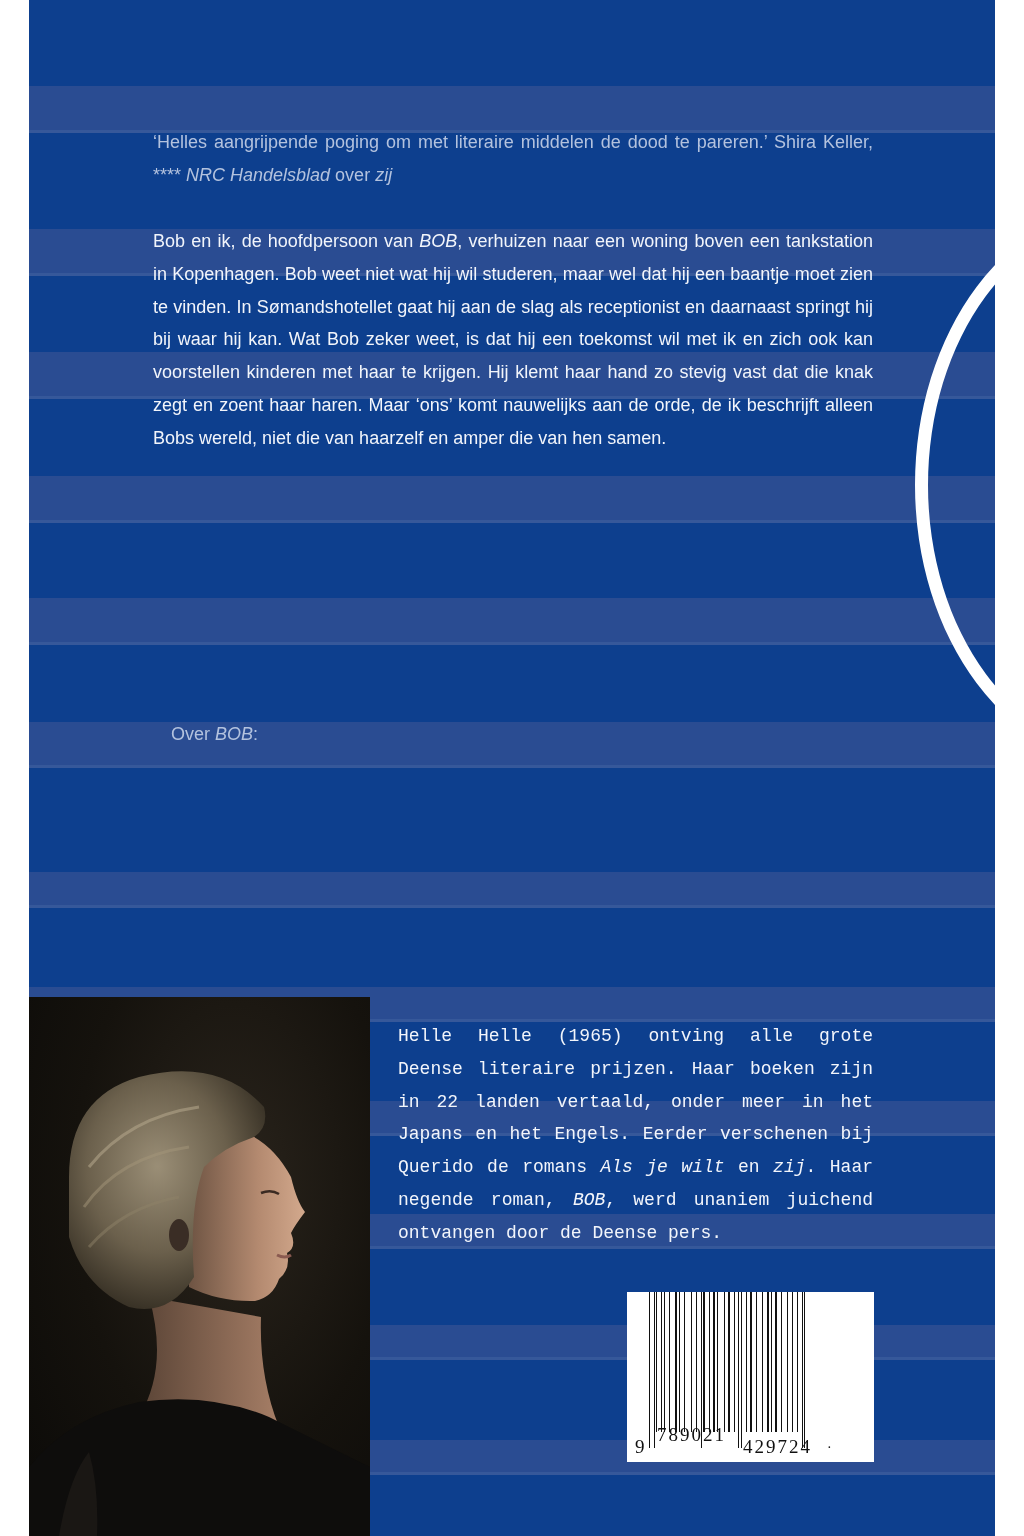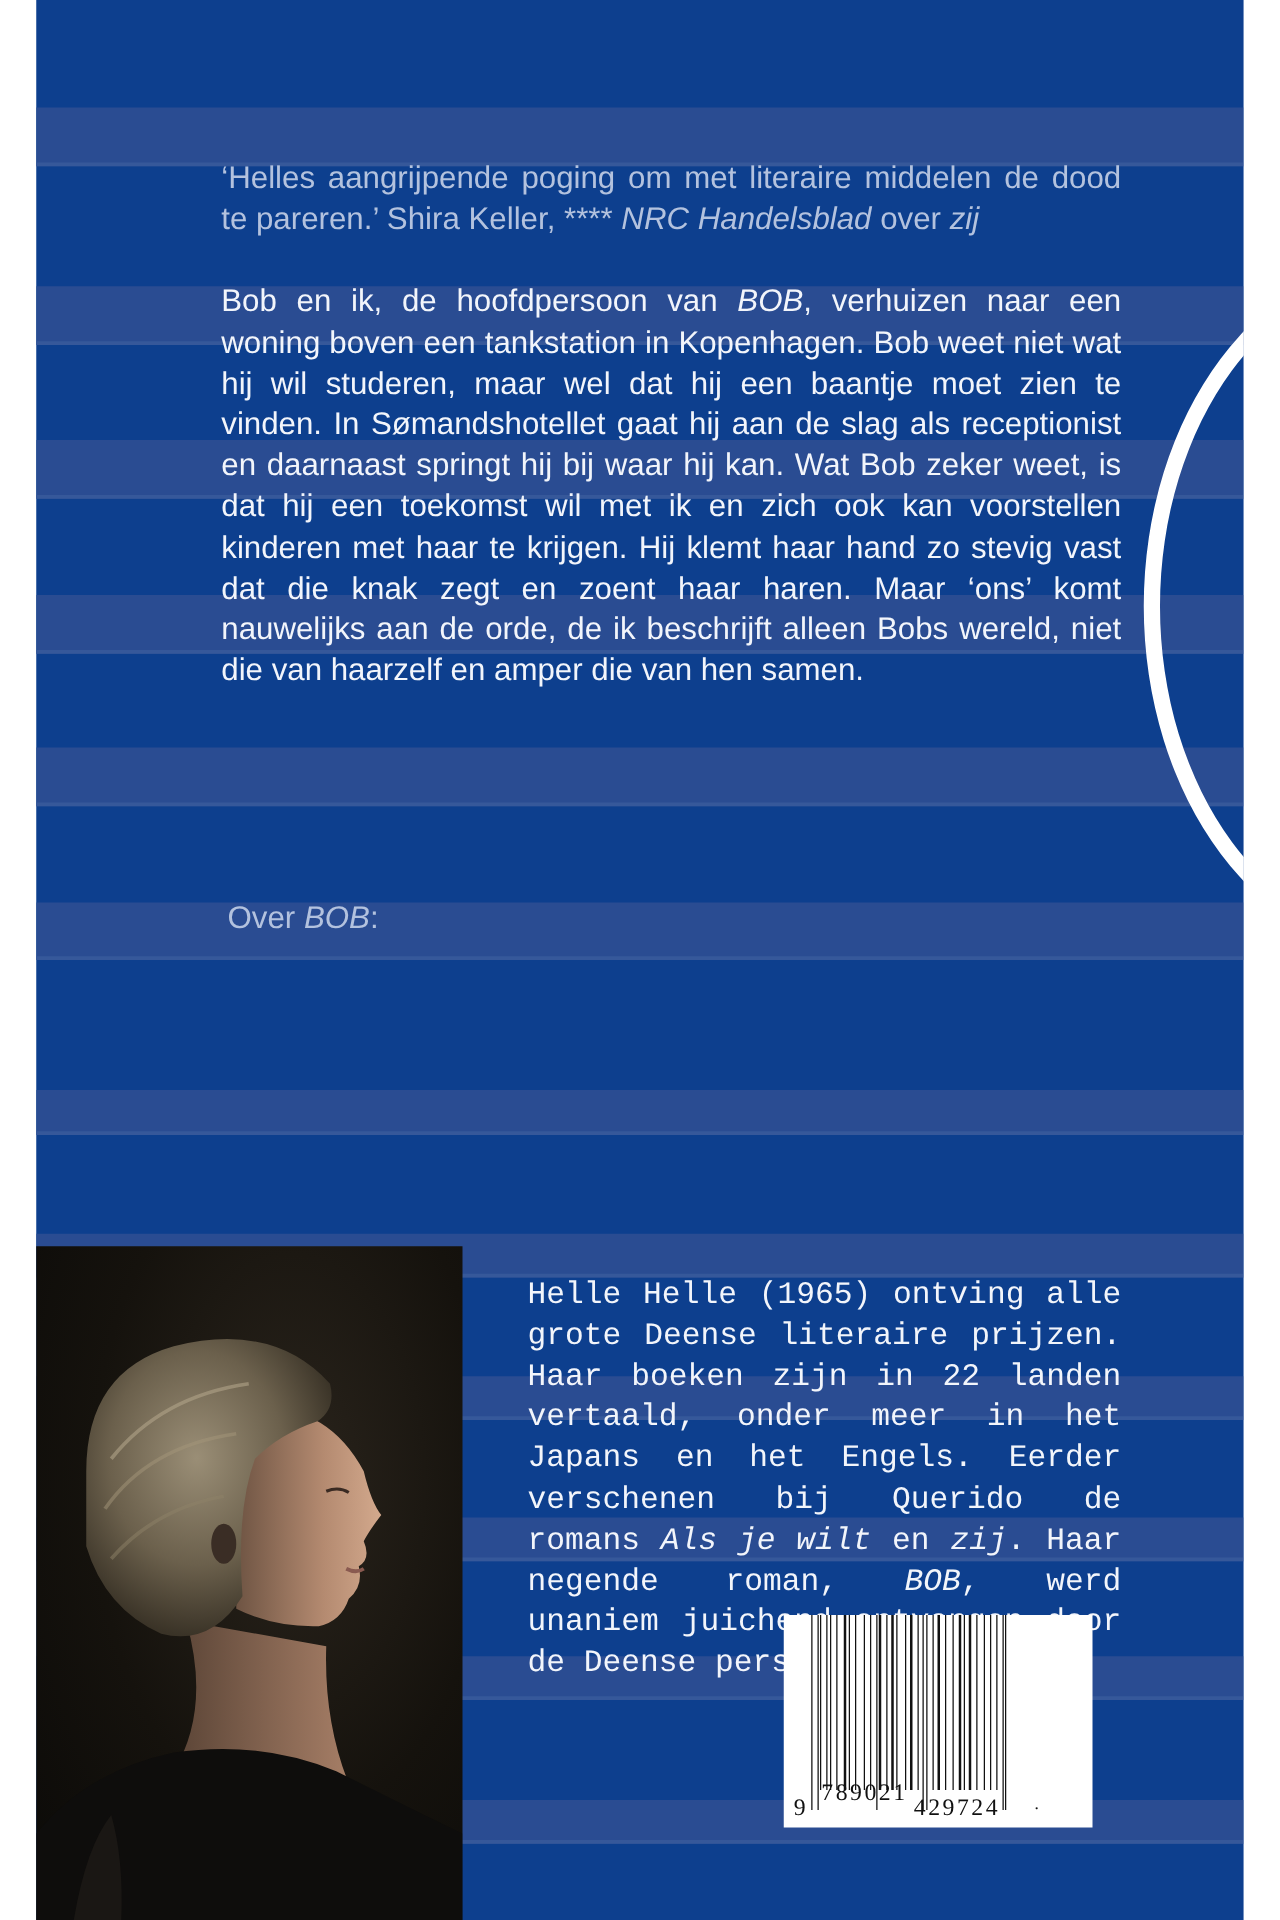--- a/index.html
+++ b/index.html
@@ -50,24 +50,23 @@
       position: absolute;
       left: 995px;
       top: 0;
       width: 29px;
       height: 1536px;
       background: #ffffff;
     }
     .text-block {
       position: absolute;
       color: #ffffff;
-      font-size: 25px;
+      font-size: 18px;
       line-height: 32.8px;
       text-align: justify;
-      margin-left: 24px;
     }
     .muted {
       color: #b3c2de;
     }
     .bright {
       color: #f2f5fb;
     }
     .text-block p {
       margin: 0;
     }
@@ -119,21 +118,21 @@
       left: 0;
       bottom: 4px;
       width: 100%;
       font-family: "Liberation Serif", "DejaVu Serif", serif;
       font-size: 19px;
       color: #111111;
       letter-spacing: 1px;
     }
     .barcode-digits .d-first { position: absolute; left: 8px; bottom: 0; }
     .barcode-digits .d-left { position: absolute; left: 30px; bottom: 12px; letter-spacing: 2px; }
-    .barcode-digits .d-right { position: absolute; left: 104px; bottom: 0; letter-spacing: 2px; text-align: right; }
+    .barcode-digits .d-right { position: absolute; left: 116px; bottom: 0; letter-spacing: 2px; text-align: right; }
     .barcode-digits .d-mark { position: absolute; left: 200px; bottom: 2px; font-size: 14px; }
   </style>
 </head>
 <body>
 
 <div class="cover">
 
   <div class="stripe" style="top:86px;height:47px;">
       <div class="edge"></div>
     </div>
@@ -180,21 +179,21 @@
     <span>‘Helles aangrijpende poging om met literaire middelen de dood te pareren.’ Shira Keller, **** </span><em>NRC Handelsblad</em><span> over </span><em>zij</em>
   </p>
 </div>
 
 <div class="text-block bright" style="left:153px; top:225px; width:720px;">
   <p class="last">
     <span>Bob en ik, de hoofdpersoon van </span><em>BOB</em><span>, verhuizen naar een woning boven een tankstation in Kopenhagen. Bob weet niet wat hij wil studeren, maar wel dat hij een baantje moet zien te vinden. In Sømandshotellet gaat hij aan de slag als receptionist en daarnaast springt hij bij waar hij kan. Wat Bob zeker weet, is dat hij een toekomst wil met ik en zich ook kan voorstellen kinderen met haar te krijgen. Hij klemt haar hand zo stevig vast dat die knak zegt en zoent haar haren. Maar ‘ons’ komt nauwelijks aan de orde, de ik beschrijft alleen Bobs wereld, niet die van haarzelf en amper die van hen samen.</span>
   </p>
 </div>
 
-<div class="text-block muted" style="left:158px; top:718px; width:720px;">
+<div class="text-block muted" style="left:171px; top:718px; width:720px;">
   <p class="last">
     <span>Over </span><em>BOB</em><span>:</span>
   </p>
 </div>
 
 <div class="photo">
   <svg width="341" height="539" viewBox="0 0 341 539">
     <defs>
       <radialGradient id="hair" cx="45%" cy="40%" r="60%">
         <stop offset="0%" stop-color="#9a8e76"></stop>

